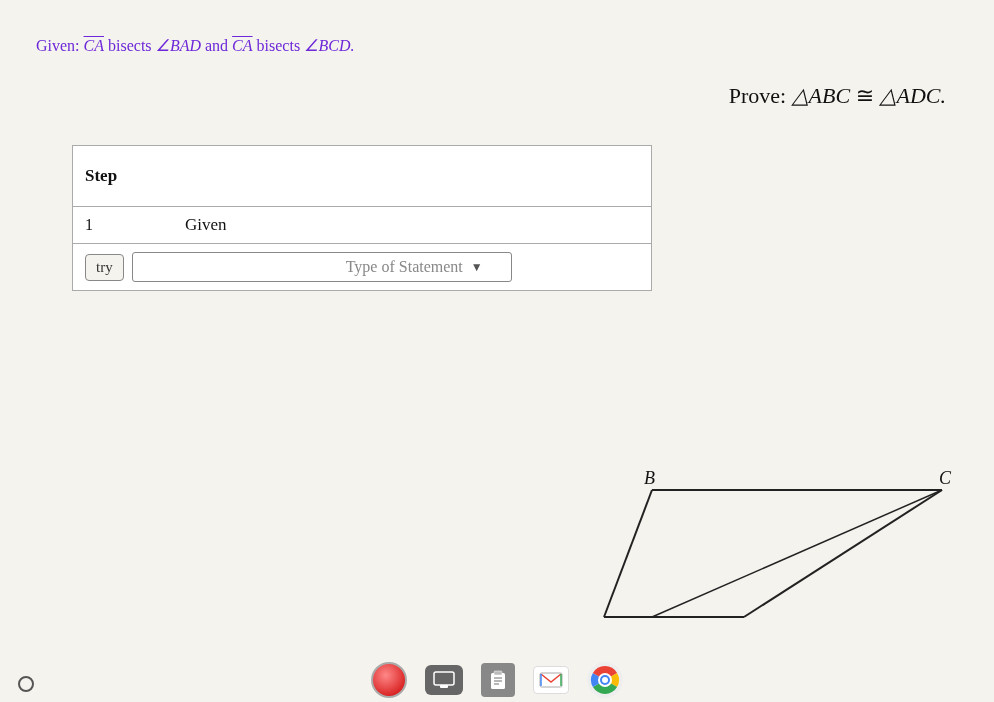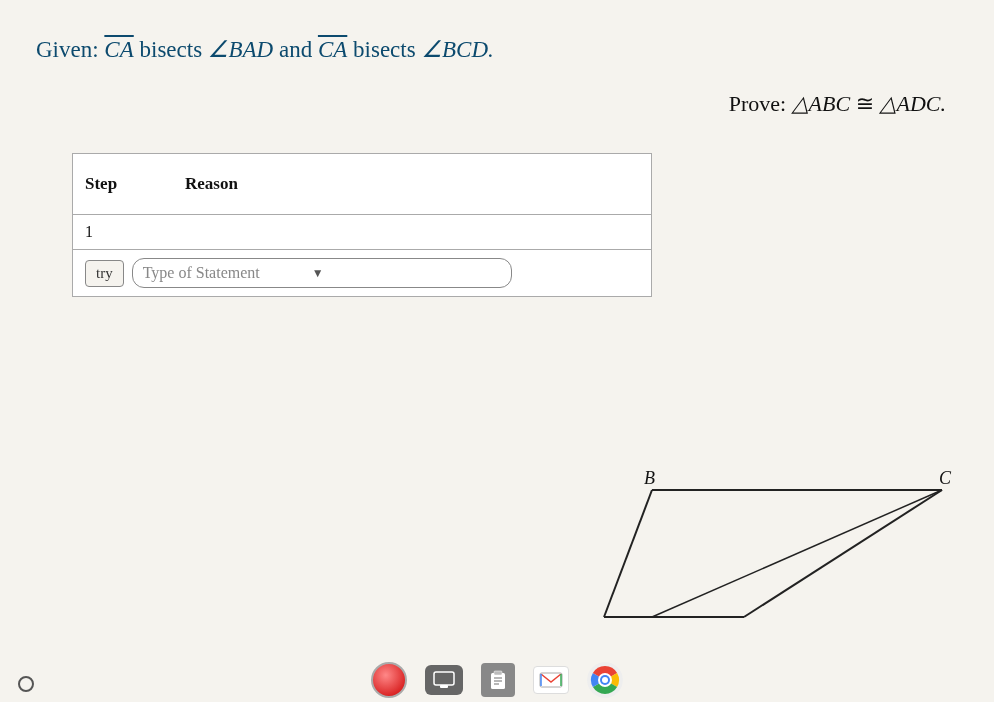--- a/index.html
+++ b/index.html
@@ -11,23 +11,23 @@
       font-family: Georgia, 'Times New Roman', serif;
       overflow: hidden;
       position: relative;
     }
 
     .main-content {
       padding: 36px 48px 24px 36px;
     }
 
     .given-line {
-      font-size: 23px;
+      font-size: 16px;
       margin-bottom: 28px;
-      color: #0c4a6e;
+      color: #6d28d9;
     }
 
     .prove-line {
       font-size: 22px;
       margin-bottom: 36px;
       color: #111;
       text-align: right;
     }
 
     .math-overline {
@@ -102,32 +102,31 @@
       padding: 4px 10px;
       font-size: 15px;
       font-family: Georgia, serif;
       cursor: pointer;
       color: #333;
     }
 
     .statement-dropdown {
       border: 1.5px solid #888;
       background: #fff;
-      border-radius: 12px;
+      border-radius: 3px;
       padding: 5px 28px 5px 10px;
       font-size: 16px;
       font-family: Georgia, serif;
       color: #888;
       min-width: 380px;
       position: relative;
       cursor: pointer;
       display: flex;
       align-items: center;
-      justify-content: flex-start;
-      gap: 44px;
+      justify-content: flex-end;
     }
 
     .dropdown-arrow {
       font-size: 12px;
       color: #555;
       margin-left: 8px;
     }
 
     
     .diagram-area {
@@ -193,26 +192,26 @@
   
   <div class="prove-line">
     <span>Prove: </span><span class="math-italic">△ABC</span><span> ≅ </span><span class="math-italic">△ADC.</span>
   </div>
 
   
   <div class="proof-table-wrapper">
     
     <div class="proof-table-header">
       <div class="col-label">Step</div>
-      <div class="col-label">Reason</div>
     </div>
 
     
     <div class="proof-row">
       <div class="step-num">1</div>
+      <div class="reason-col">Given</div>
     </div>
 
     
     <div class="try-row">
       <button class="try-button">try</button>
       <div class="statement-dropdown">
         <span>Type of Statement</span>
         <span class="dropdown-arrow">▼</span>
       </div>
     </div>

